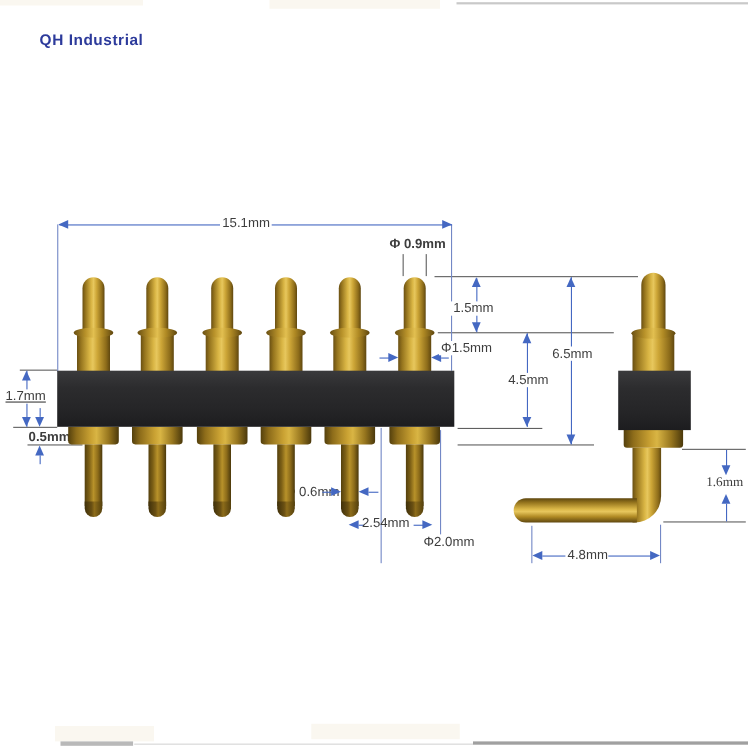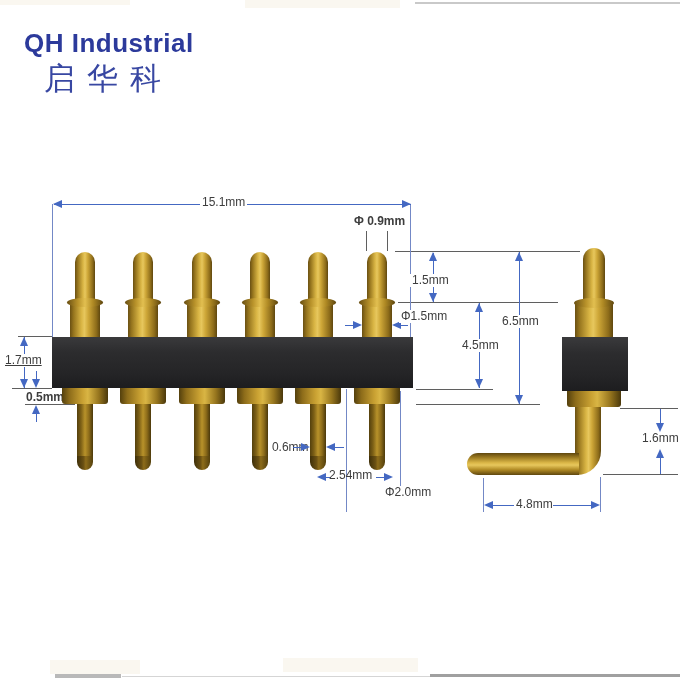--- a/index.html
+++ b/index.html
@@ -6,21 +6,21 @@
     --accent-blue:#4468c2;
     --logo-blue:#2c3a9b;
     --line-gray:#5f5f5f;
     --label-gray:#3d3d3d;
     --housing-dark:#252527;
   }
   html,body{margin:0;padding:0;background:#fff;}
   #canvas{position:relative;width:680px;height:680px;background:#ffffff;overflow:hidden;
           font-family:"Liberation Sans",sans-serif;}
   
-  .logo-title{position:absolute;left:24px;top:28px;font-size:26px;font-weight:800;
+  .logo-title{position:absolute;left:36px;top:28px;font-size:14px;font-weight:800;
               letter-spacing:.5px;color:var(--logo-blue);}
   .logo-sub{position:absolute;left:44px;top:58px;font-size:31px;letter-spacing:12px;
             color:#3847a2;font-family:"DejaVu Serif",serif;}
   
   .hl{position:absolute;height:1px;background:var(--line-gray);}
   .vl{position:absolute;width:1px;background:var(--line-gray);}
   .blue{background:var(--accent-blue);}
   .bluex{background:#7388c6;}
   .tri{position:absolute;width:0;height:0;}
   .tl{border-top:4px solid transparent;border-bottom:4px solid transparent;border-right:9px solid var(--accent-blue);}
@@ -57,21 +57,20 @@
   <div class="smudge" style="left:0;top:0;width:130px;height:5px;"></div>
   <div class="smudge" style="left:245px;top:0;width:155px;height:8px;"></div>
   <div class="hl" style="left:415px;top:2px;width:265px;height:2px;background:#c9c9c9;"></div>
   <div class="smudge" style="left:50px;top:660px;width:90px;height:14px;"></div>
   <div class="smudge" style="left:283px;top:658px;width:135px;height:14px;"></div>
   <div class="hl" style="left:55px;top:674px;width:66px;height:4px;background:#b9b9b9;"></div>
   <div class="hl" style="left:122px;top:676px;width:308px;height:1px;background:#d5d5d5;"></div>
   <div class="hl" style="left:430px;top:674px;width:250px;height:3px;background:#a0a0a0;"></div>
 
   <div class="logo-title">QH Industrial</div>
-  <div class="logo-sub">启华科</div>
 
   <div id="pins-layer">
       <div>
         <div class="pp plunger" style="left: 75px; top: 252px; width: 20px; height: 51px;"></div>
         <div class="pp rim" style="left: 67px; top: 298px; width: 36px; height: 9px;"></div>
         <div class="pp barrel" style="left: 70px; top: 302px; width: 30px; height: 36px;"></div>
         <div class="pp collar" style="left: 62px; top: 388px; width: 46px; height: 16px;"></div>
         <div class="pp tail" style="left: 77px; top: 404px; width: 16px; height: 56px;"></div>
         <div class="pp tip" style="left: 77px; top: 456px; width: 16px; height: 14px;"></div>
       </div>
@@ -193,21 +192,21 @@
   <div class="tri tl" style="left:317px;top:473px;"></div>
   <div class="hl blue" style="left:326px;top:477px;width:5px;"></div>
   <div class="dlb" style="left:327px;top:469px;background:transparent;">2.54mm</div>
   <div class="hl blue" style="left:376px;top:477px;width:9px;"></div>
   <div class="tri tr" style="left:384px;top:473px;"></div>
 
   <div class="dlb" style="left:383px;top:486px;">Φ2.0mm</div>
 
   <div class="vl blue" style="left:660px;top:409px;height:15px;"></div>
   <div class="tri td" style="left:656px;top:423px;"></div>
-  <div class="dlb" style="left:640px;top:432px;">1.6mm</div>
+  <div class="dlb" style="left:640px;top:432px;font-family:Liberation Serif, serif;">1.6mm</div>
   <div class="tri tu" style="left:656px;top:449px;"></div>
   <div class="vl blue" style="left:660px;top:458px;height:16px;"></div>
 
   <div class="tri tl" style="left:484px;top:501px;"></div>
   <div class="hl blue" style="left:493px;top:505px;width:24px;"></div>
   <div class="dlb" style="left:514px;top:498px;">4.8mm</div>
   <div class="hl blue" style="left:553px;top:505px;width:39px;"></div>
   <div class="tri tr" style="left:591px;top:501px;"></div>
 
 </div>

